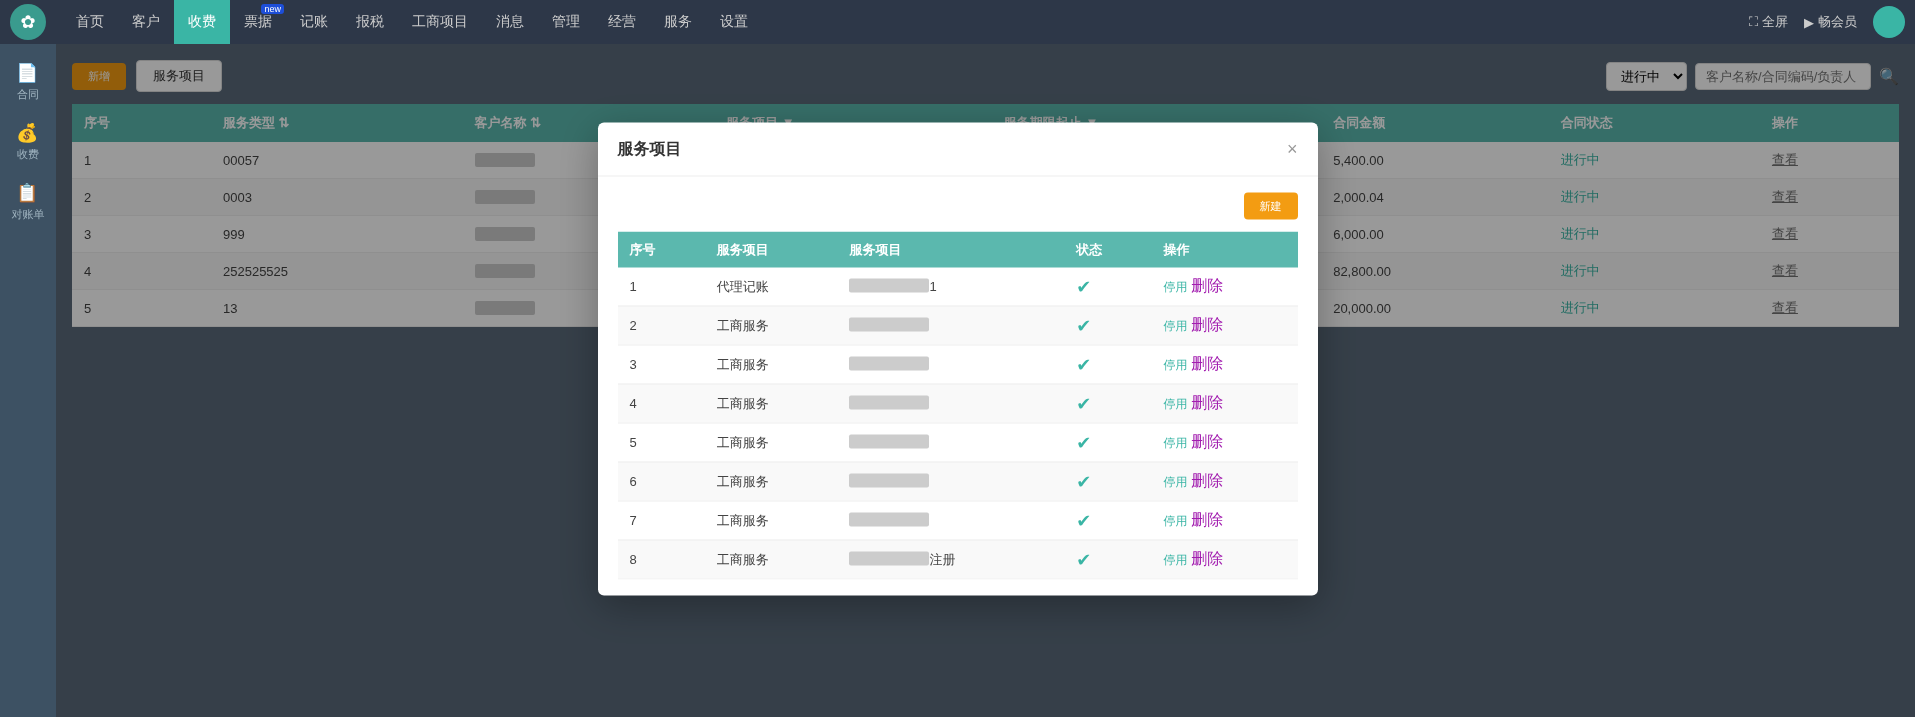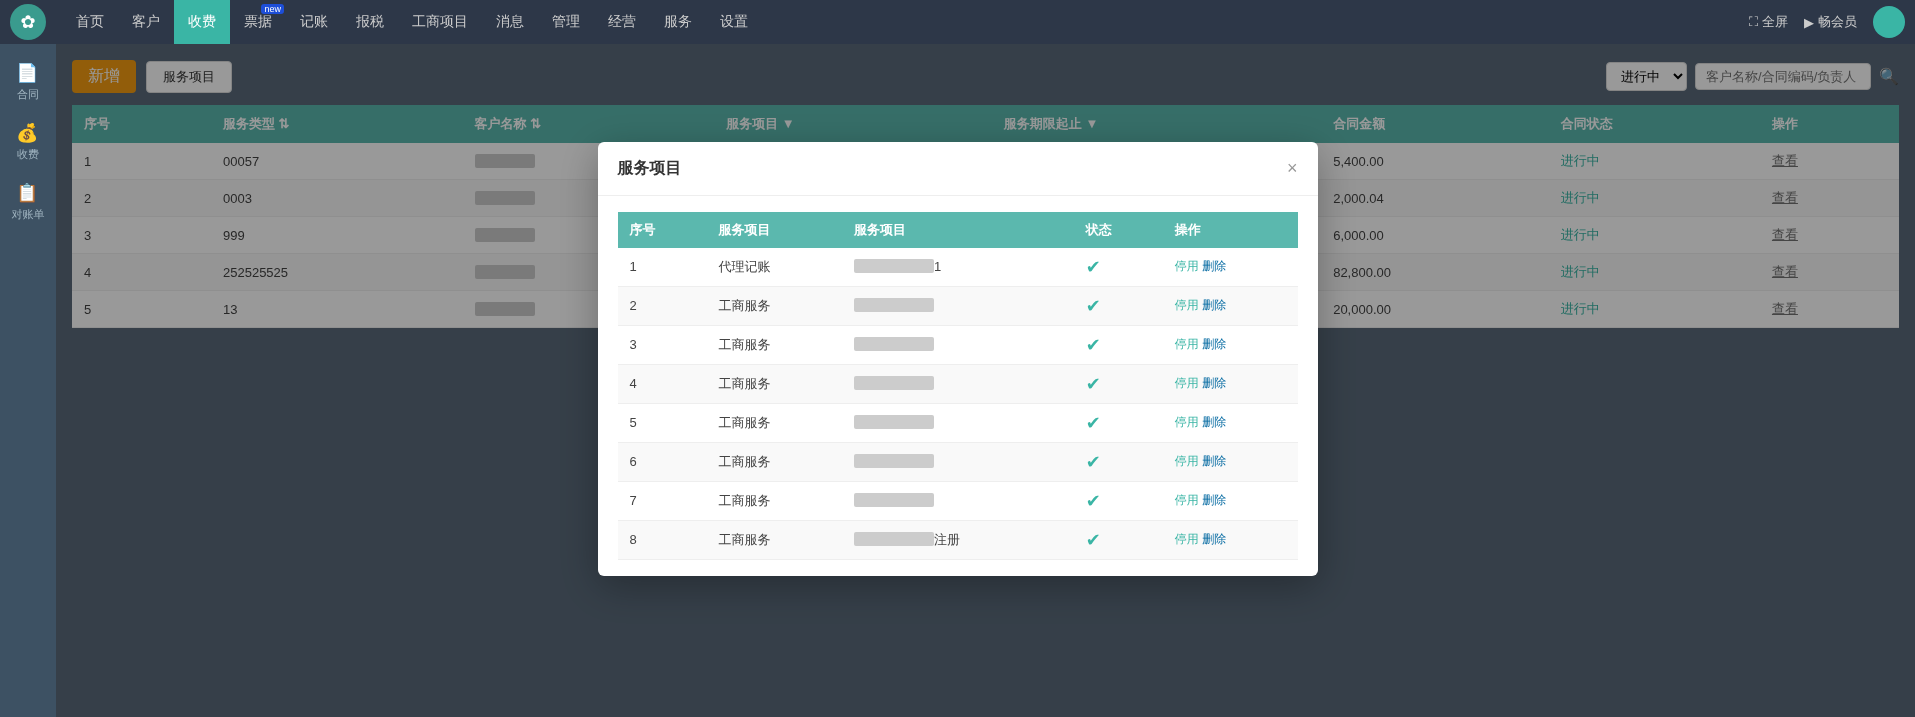--- a/index.html
+++ b/index.html
@@ -109,21 +109,21 @@
       align-items: center;
       gap: 10px;
       margin-bottom: 12px;
     }
     .btn-new-orange {
       background: #f39c12;
       color: white;
       border: none;
       padding: 6px 16px;
       border-radius: 4px;
-      font-size: 16px;
+      font-size: 11px;
       cursor: pointer;
     }
     .btn-service {
       background: white;
       color: #333;
       border: 1px solid #ddd;
       padding: 6px 16px;
       border-radius: 4px;
       font-size: 13px;
       cursor: pointer;
@@ -282,25 +282,25 @@
       font-size: 18px;
     }
     .btn-stop {
       background: none;
       border: none;
       color: #3ab5a5;
       cursor: pointer;
       font-size: 12px;
     }
     .btn-delete {
-      color: #0369a1;
+      color: #a21caf;
       background: none;
       border: none;
       cursor: pointer;
-      font-size: 12px;
+      font-size: 16px;
     }
   </style>
 </head>
 <body>
 
 <nav class="top-nav">
   <div class="logo">
     <span>✿</span>
   </div>
   <div class="nav-item">
@@ -452,20 +452,23 @@
 </div>
 
 <div class="overlay"></div>
 
 <div class="modal">
   <div class="modal-header">
     <span class="modal-title">服务项目</span>
     <button class="modal-close">×</button>
   </div>
   <div class="modal-body">
+    <div class="modal-toolbar">
+      <button class="btn-new-orange">新建</button>
+    </div>
     <div class="modal-table-wrap">
       <table class="modal-table">
         <thead>
           <tr>
             <th>序号</th>
             <th>服务项目</th>
             <th>服务项目</th>
             <th>状态</th>
             <th>操作</th>
           </tr>

